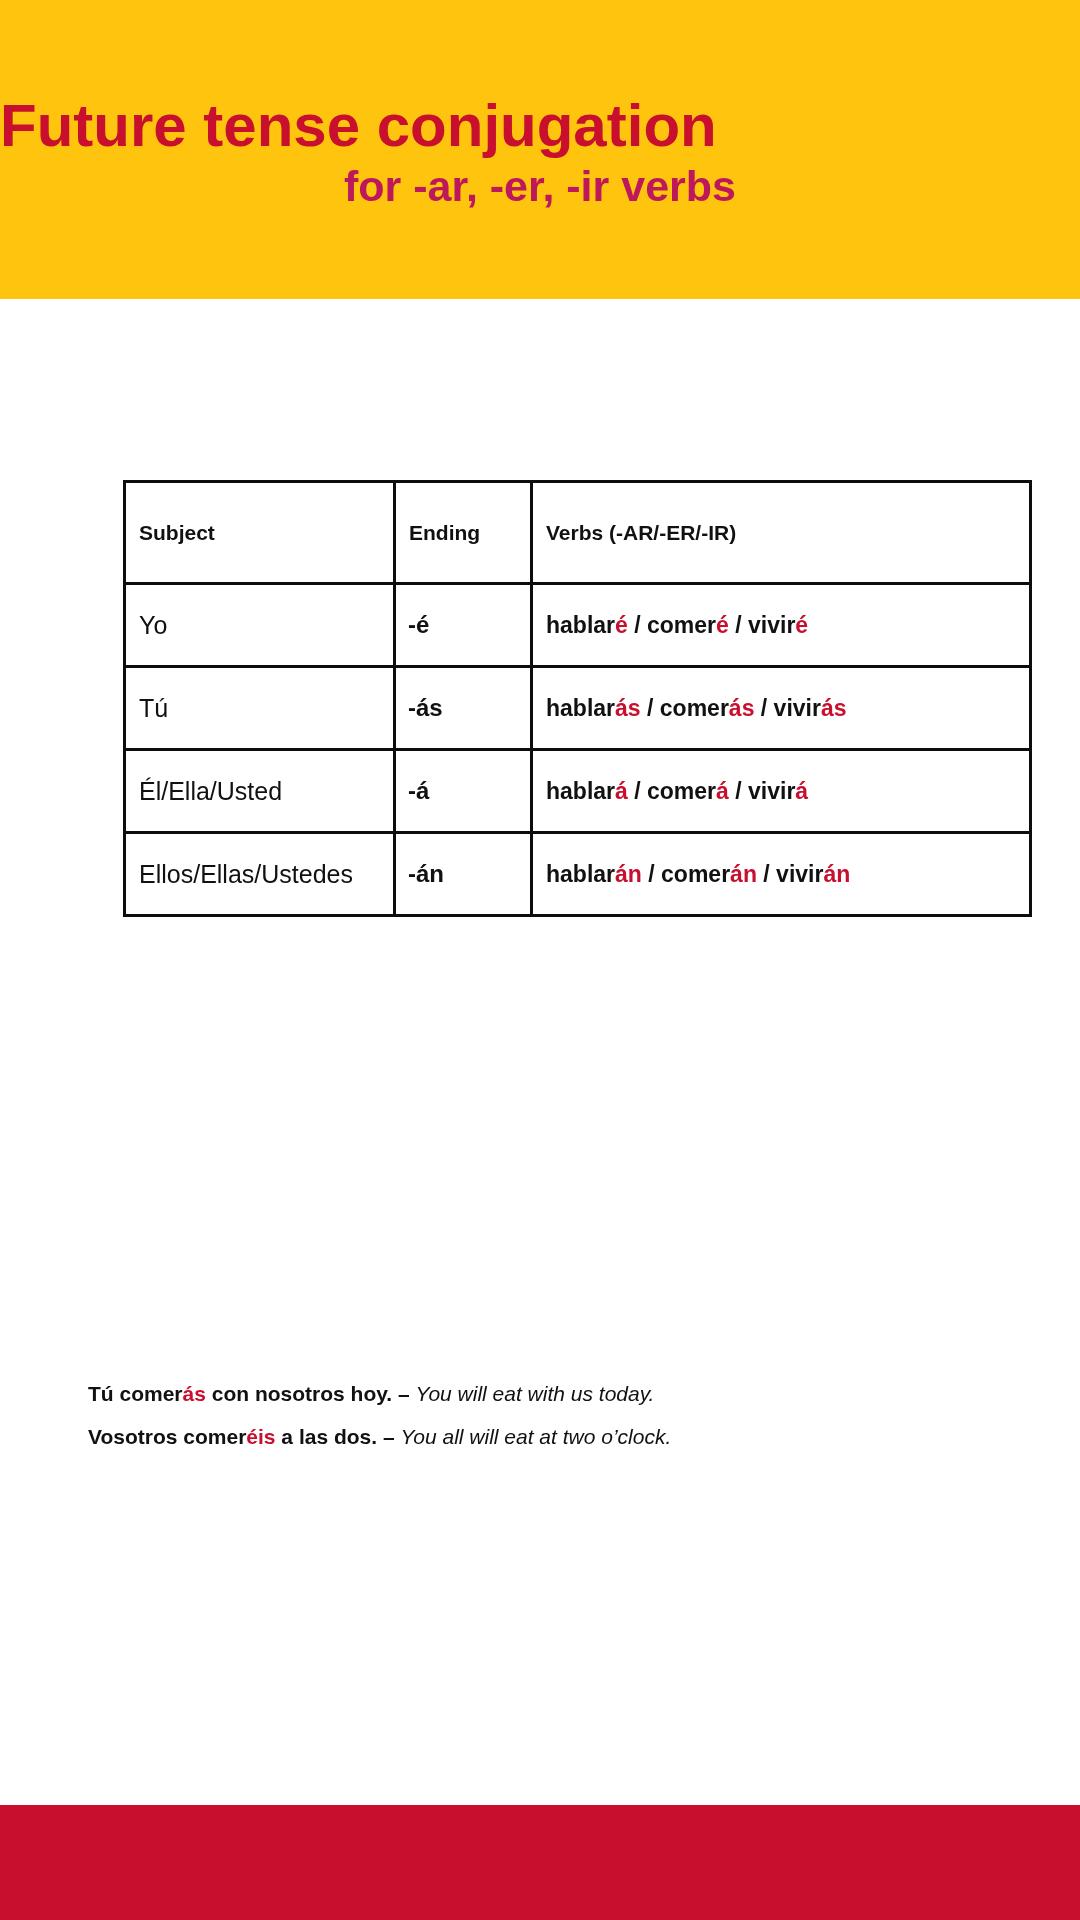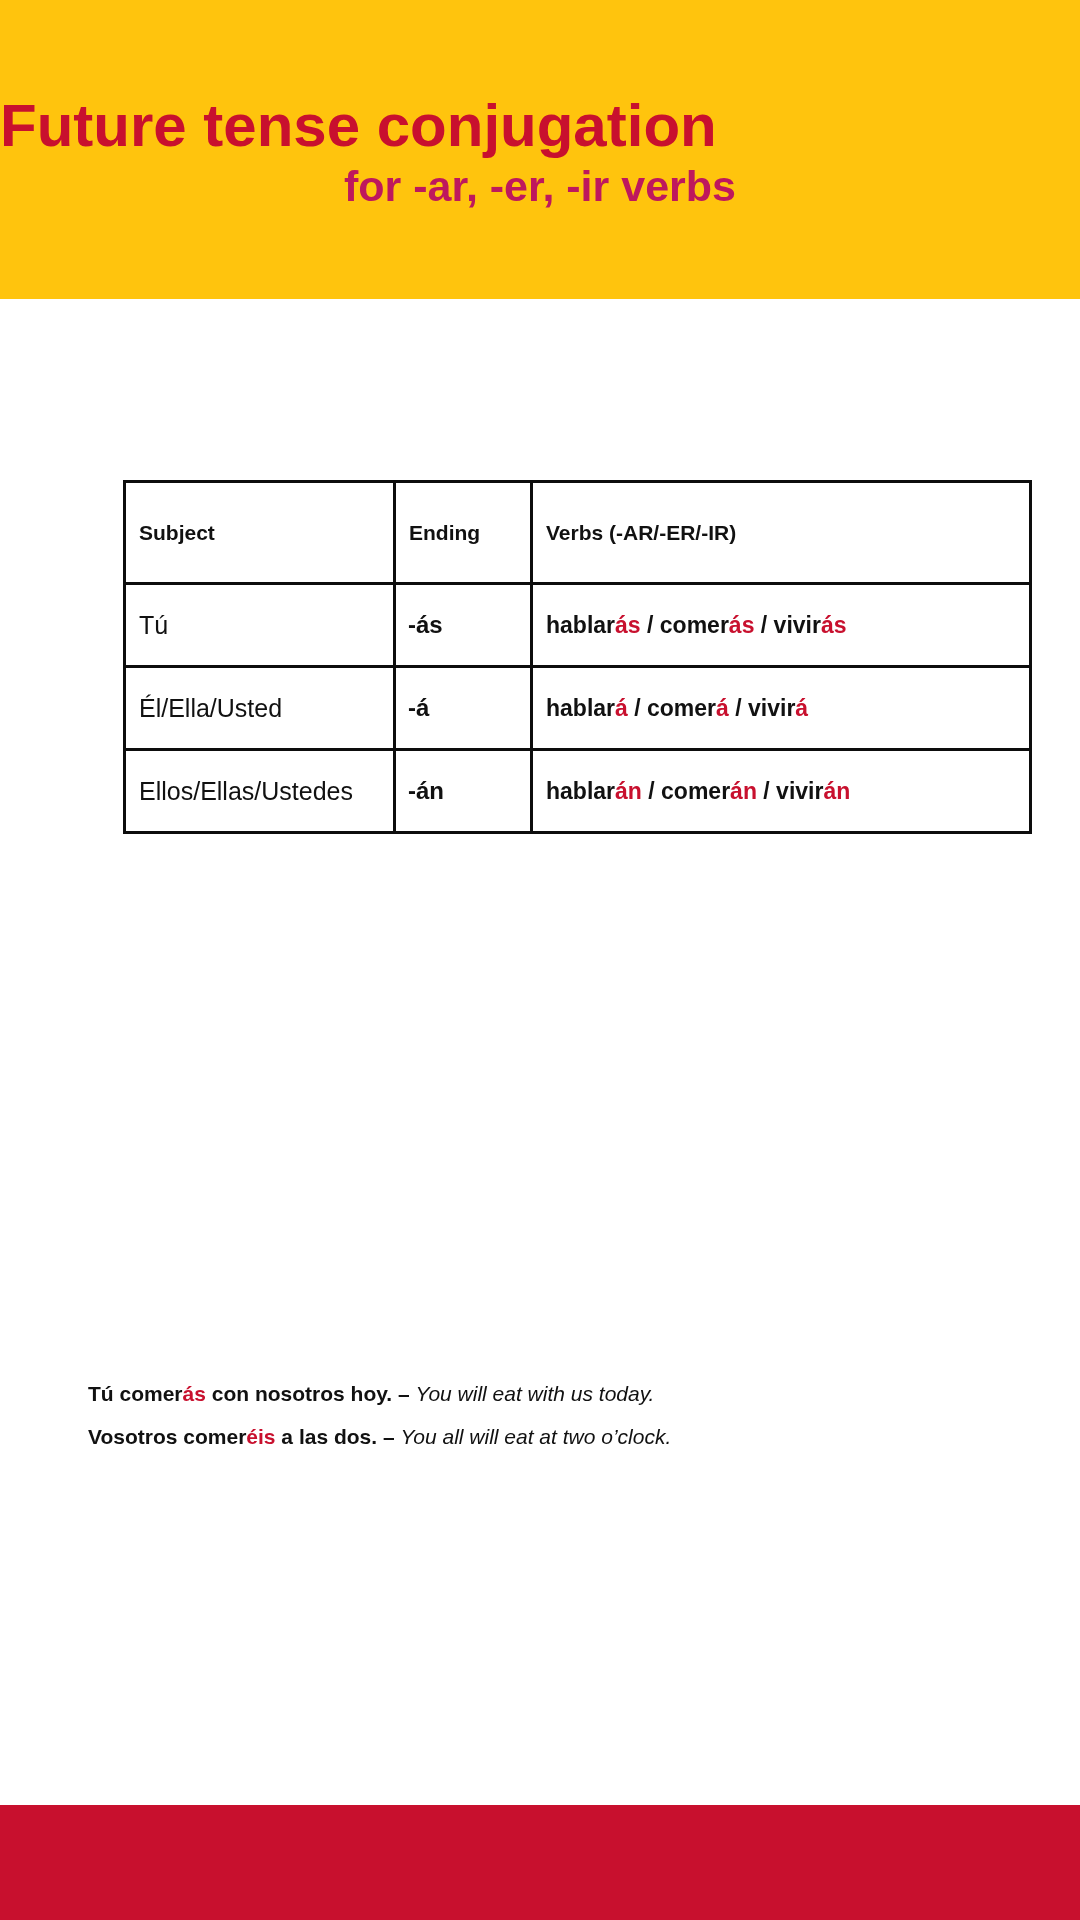--- a/index.html
+++ b/index.html
@@ -103,20 +103,25 @@
   </colgroup>
   <thead>
     <tr>
       <th>Subject</th>
       <th>Ending</th>
       <th>Verbs (-AR/-ER/-IR)</th>
     </tr>
   </thead>
   <tbody>
     <tr>
+      <td class="subj">Yo</td>
+      <td class="end">-é</td>
+      <td class="verbs"><span>hablar</span><span class="red">é</span><span> / comer</span><span class="red">é</span><span> / vivir</span><span class="red">é</span></td>
+    </tr>
+    <tr>
       <td class="subj">Tú</td>
       <td class="end">-ás</td>
       <td class="verbs"><span>hablar</span><span class="red">ás</span><span> / comer</span><span class="red">ás</span><span> / vivir</span><span class="red">ás</span></td>
     </tr>
     <tr>
       <td class="subj">Él/Ella/Usted</td>
       <td class="end">-á</td>
       <td class="verbs"><span>hablar</span><span class="red">á</span><span> / comer</span><span class="red">á</span><span> / vivir</span><span class="red">á</span></td>
     </tr>
     <tr>

